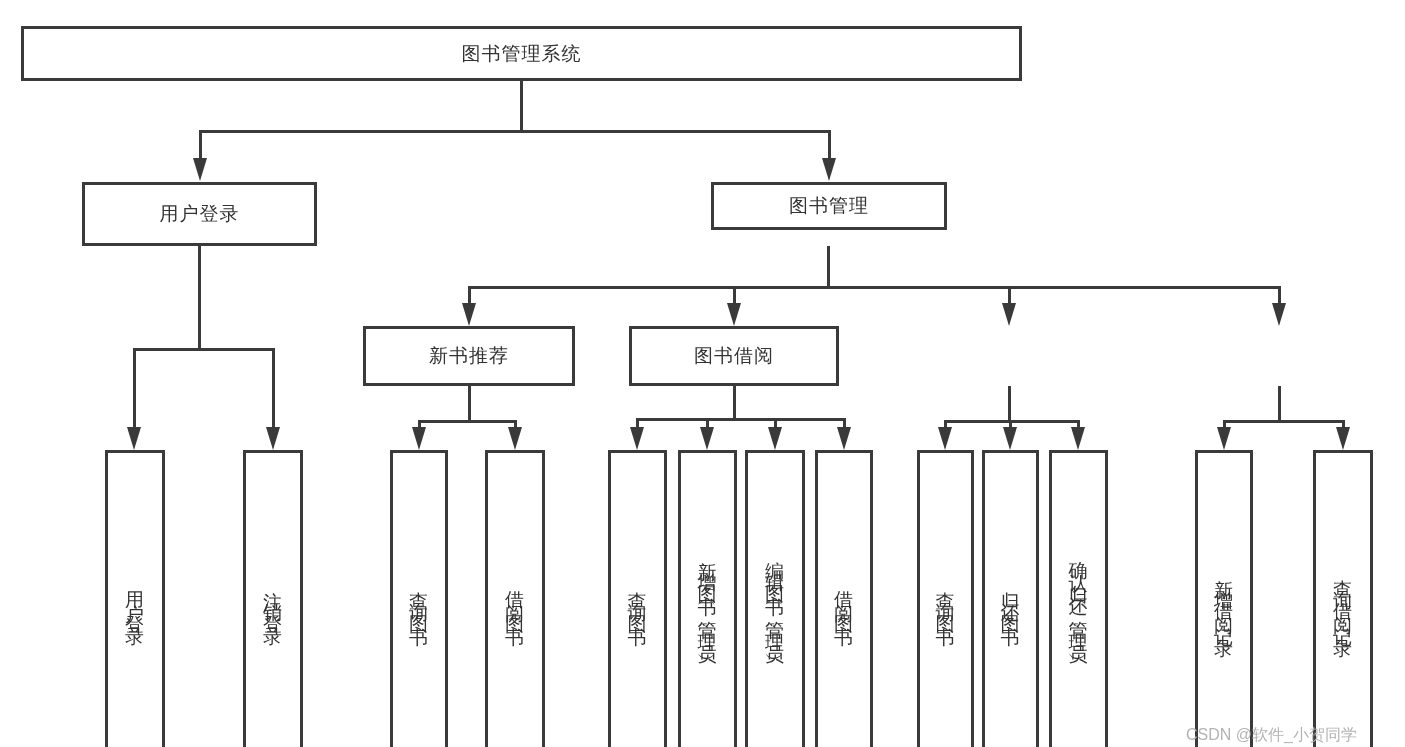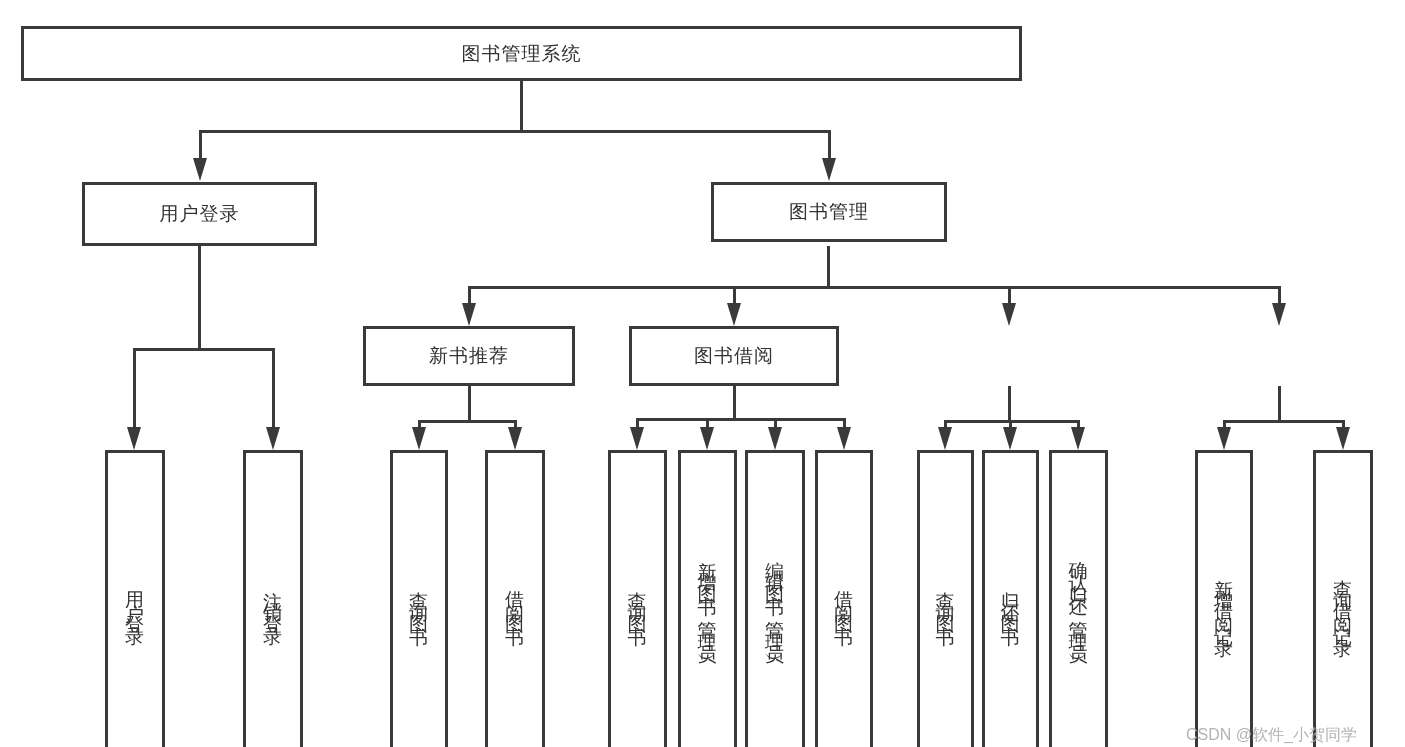--- a/index.html
+++ b/index.html
@@ -61,21 +61,21 @@
 <div class="canvas">
 
   <div class="box" style="left:21px;top:13px;width:1001px;height:55px;">
     <span class="lbl">图书管理系统</span>
   </div>
 
   <div class="box" style="left:82px;top:169px;width:235px;height:64px;">
     <span class="lbl">用户登录</span>
   </div>
 
-  <div class="box" style="left:711px;top:169px;width:236px;height:60px;">
+  <div class="box" style="left:711px;top:169px;width:236px;height:48px;">
     <span class="lbl">图书管理</span>
   </div>
 
   <div class="box" style="left:363px;top:313px;width:212px;height:60px;">
     <span class="lbl">新书推荐</span>
   </div>
 
   <div class="box" style="left:629px;top:313px;width:210px;height:60px;">
     <span class="lbl">图书借阅</span>
   </div>

